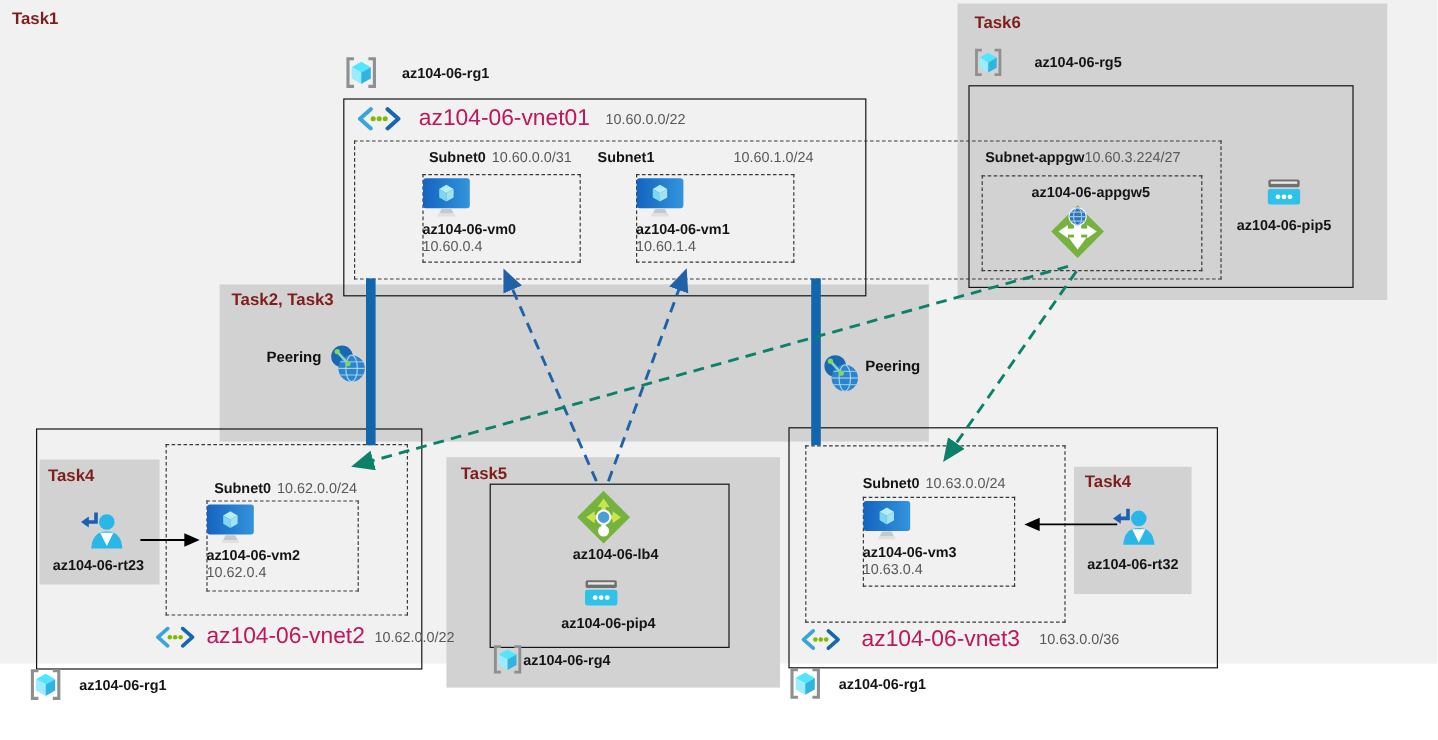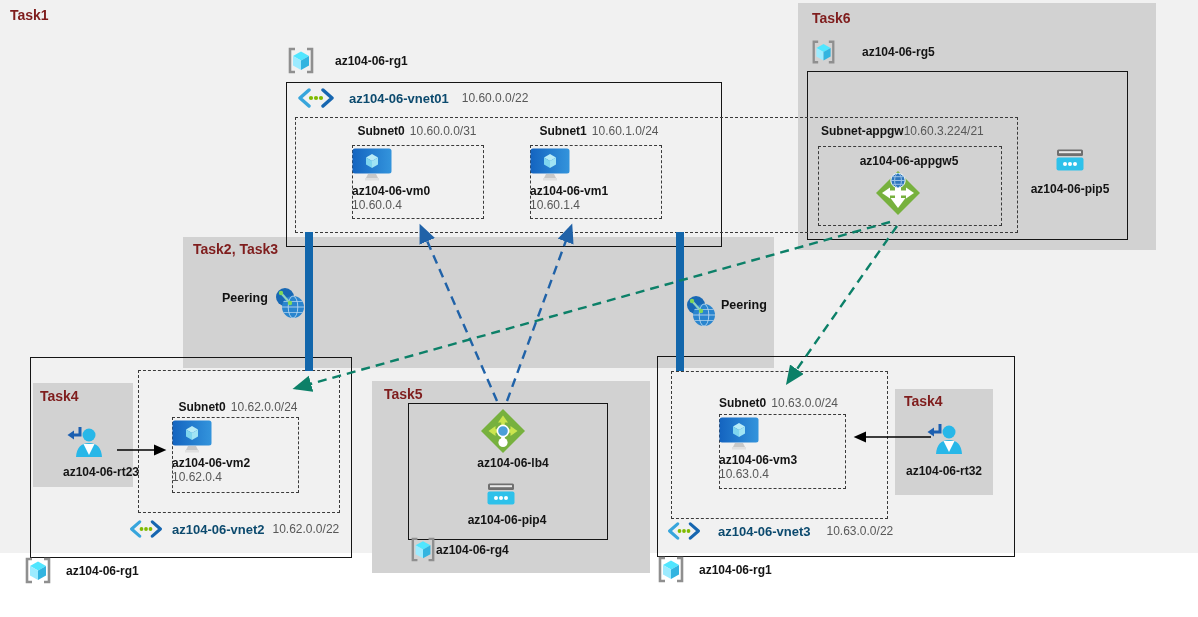--- a/index.html
+++ b/index.html
@@ -2,21 +2,21 @@
 <html><head>
 <meta charset="utf-8">
 <style>
   html,body{margin:0;padding:0;background:#fff}
   .canvas{position:relative;width:1198px;height:617px;background:#ffffff;
           font-family:"Liberation Sans",sans-serif;overflow:hidden}
   .abs{position:absolute}
   .region{position:absolute}
   .task-label{position:absolute;font-weight:bold;font-size:14px;color:#7f1d1d;white-space:nowrap}
   .name{font-weight:bold;font-size:12px;color:#141414;white-space:nowrap}
-  .vnet-name{font-weight:bold;font-size:13px;color:#0c4a6e;white-space:nowrap}
+  .vnet-name{font-weight:normal;font-size:19px;color:#be185d;white-space:nowrap}
   .cidr{font-size:12px;color:#585858;white-space:nowrap}
   .solid{position:absolute;border:1px solid #151515}
   .dash{position:absolute;border:1px dashed #3a3a3a}
   .row{display:flex;align-items:center}
   .col{display:flex;flex-direction:column;}
   .ctr{text-align:center}
   .bar{position:absolute;width:8px;background:#1266ab}
   .peer-label{font-weight:bold;font-size:12.5px;color:#111;white-space:nowrap}
   svg{display:block}
 </style>
@@ -115,21 +115,21 @@
         <polygon points="14,9.5 20,13 20,20 14,16.5" fill="#7fd6ef"></polygon>
         <polygon points="26,9.5 20,13 20,20 26,16.5" fill="#a0e4f4"></polygon>
         <polygon points="16,26 24,26 26,30 14,30" fill="#c8c8c8"></polygon>
         <rect x="13" y="30" width="14" height="2.5" fill="#e0e0e0"></rect>
       </svg>
     </span>
     <span class="name" style="margin-top:3px">az104-06-vm0</span>
     <span class="cidr">10.60.0.4</span>
   </div>
 
-  <div class="abs row ctr" style="left:509px;top:124px;width:180px;justify-content:center;gap:5px">
+  <div class="abs row ctr" style="left:498px;top:124px;width:180px;justify-content:space-between;gap:5px">
     <span class="name">Subnet1</span>
     <span class="cidr">10.60.1.0/24</span>
   </div>
   <div class="abs col" style="left:530px;top:148px;width:130px">
     <span>
       <svg width="40" height="33">
         <rect x="0.5" y="0.5" width="39" height="25" rx="2.5" fill="url(#vmg)"></rect>
         <polygon points="20,6 26,9.5 20,13 14,9.5" fill="#b8ecf7"></polygon>
         <polygon points="14,9.5 20,13 20,20 14,16.5" fill="#7fd6ef"></polygon>
         <polygon points="26,9.5 20,13 20,20 26,16.5" fill="#a0e4f4"></polygon>
@@ -149,21 +149,21 @@
         <polygon points="14,4.5 22,9 14,13.5 6,9" fill="#50e6ff"></polygon>
         <polygon points="6,9 14,13.5 14,23 6,18.5" fill="#9cebff"></polygon>
         <polygon points="22,9 14,13.5 14,23 22,18.5" fill="#32b4e0"></polygon>
       </svg>
     </span>
     <span class="name">az104-06-rg5</span>
   </div>
 
   <div class="abs row" style="left:821px;top:124px;gap:0">
     <span class="name">Subnet-appgw</span>
-    <span class="cidr">10.60.3.224/21</span>
+    <span class="cidr">10.60.3.224/27</span>
   </div>
   <div class="abs ctr" style="left:818px;top:151px;width:182px">
     <span class="name">az104-06-appgw5</span>
   </div>
   <span class="abs" style="left:875px;top:170px">
     <svg width="46" height="46">
       <polygon points="23,1 45,23 23,45 1,23" fill="#77b13e"></polygon>
       <rect x="14" y="20.5" width="7" height="5" fill="#fff"></rect>
       <polygon points="7,23 15,17.5 15,28.5" fill="#fff"></polygon>
       <rect x="25" y="20.5" width="7" height="5" fill="#fff"></rect>
@@ -268,21 +268,21 @@
 
   <span class="abs" style="left:67px;top:426px">
     <svg width="36" height="32">
       <circle cx="22" cy="9" r="6.5" fill="#28b7e8"></circle>
       <path d="M9,31 Q10,17 22,17 Q34,17 35,31 Z" fill="#28b7e8"></path>
       <polygon points="16.5,18 27.5,18 22,29" fill="#fff"></polygon>
       <path d="M13,1 V9 H6" fill="none" stroke="#1c5fb0" stroke-width="3"></path>
       <polygon points="7,4.5 7,13.5 0.5,9" fill="#1c5fb0"></polygon>
     </svg>
   </span>
-  <div class="abs ctr" style="left:51px;top:462px;width:100px">
+  <div class="abs ctr" style="left:32px;top:462px;width:100px">
     <span class="name">az104-06-rt23</span>
   </div>
 
   <span class="abs" style="left:480px;top:408px">
     <svg width="46" height="46">
       <polygon points="23,1 45,23 23,45 1,23" fill="#77b13e"></polygon>
       <polygon points="23,7.5 18,14.5 28,14.5" fill="#cbe54f"></polygon>
       <rect x="21.2" y="13.5" width="3.6" height="7" fill="#cbe54f"></rect>
       <polygon points="8.5,23 15.5,18 15.5,28" fill="#cbe54f"></polygon>
       <rect x="14.5" y="21.2" width="7" height="3.6" fill="#cbe54f"></rect>
@@ -344,21 +344,21 @@
     <span>
       <svg width="36" height="18" viewBox="0 0 40 20">
         <polyline points="13,2 4,10 13,18" fill="none" stroke="#37a5dc" stroke-width="3.4" stroke-linecap="round" stroke-linejoin="round"></polyline>
         <polyline points="27,2 36,10 27,18" fill="none" stroke="#1666b0" stroke-width="3.4" stroke-linecap="round" stroke-linejoin="round"></polyline>
         <circle cx="15" cy="10" r="2.1" fill="#7fba00"></circle>
           <circle cx="20" cy="10" r="2.1" fill="#7fba00"></circle>
           <circle cx="25" cy="10" r="2.1" fill="#7fba00"></circle>
       </svg>
     </span>
     <span class="vnet-name">az104-06-vnet3</span>
-    <span class="cidr">10.63.0.0/22</span>
+    <span class="cidr">10.63.0.0/36</span>
   </div>
   <div class="abs row" style="left:657px;top:556px;gap:14px">
     <span>
       <svg width="28" height="27" viewBox="0 0 28 27">
         <path d="M8 2 H3 V25 H8" fill="none" stroke="#8f8f8f" stroke-width="2.6"></path>
         <path d="M20 2 H25 V25 H20" fill="none" stroke="#8f8f8f" stroke-width="2.6"></path>
         <polygon points="14,4.5 22,9 14,13.5 6,9" fill="#50e6ff"></polygon>
         <polygon points="6,9 14,13.5 14,23 6,18.5" fill="#9cebff"></polygon>
         <polygon points="22,9 14,13.5 14,23 22,18.5" fill="#32b4e0"></polygon>
       </svg>

